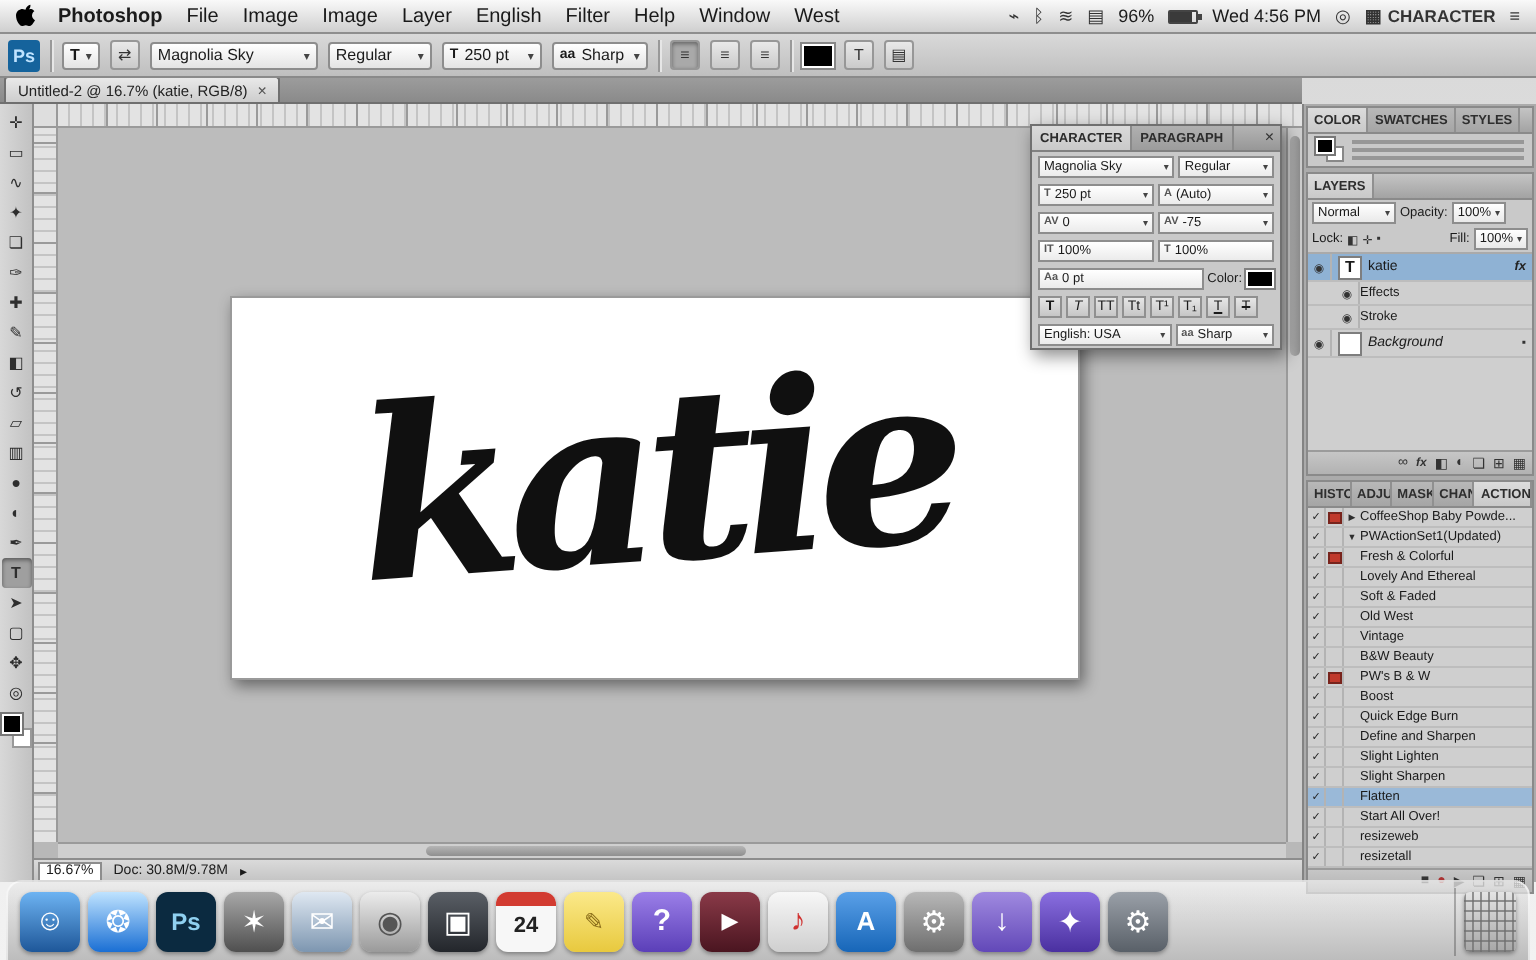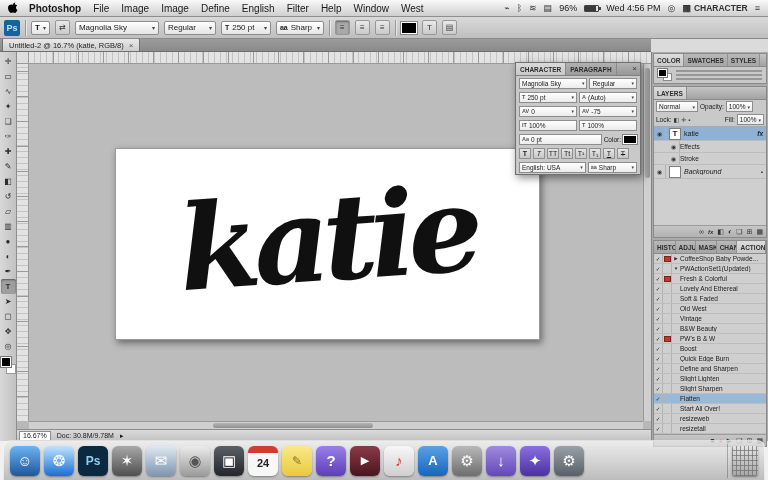--- a/index.html
+++ b/index.html
@@ -203,21 +203,21 @@
 <div class="menubar">
   <span class="applelogo">
     <svg width="10" height="12" viewBox="0 0 10 12">
         <path d="M7.2 0.4c-0.6 0.1-1.4 0.5-1.8 1.1-0.4 0.5-0.7 1.2-0.6 1.9 0.7 0 1.5-0.4 1.9-1 0.4-0.5 0.6-1.3 0.5-2z M9.6 8.1c-0.1-0.1-1.6-0.8-1.6-2.4 0-1.4 1.1-2 1.2-2.1-0.7-1-1.7-1.1-2-1.1-0.9 0-1.6 0.5-2.1 0.5-0.5 0-1.1-0.5-1.9-0.5C1.9 2.5 0 3.5 0 5.8c0 1.4 0.5 2.9 1.2 3.8 0.6 0.8 1.1 1.4 1.8 1.4 0.7 0 1-0.4 1.9-0.4 0.9 0 1.1 0.4 1.9 0.4 0.8 0 1.3-0.7 1.8-1.5 0.6-0.8 0.9-1.4 1-1.4z" fill="#000"></path>
       </svg>
   </span>
   <span class="mi app">Photoshop</span>
   <span class="mi">File</span>
   <span class="mi">Image</span>
   <span class="mi">Image</span>
-  <span class="mi">Define</span>
+  <span class="mi">Layer</span>
   <span class="mi">English</span>
   <span class="mi">Filter</span>
   <span class="mi">Help</span>
   <span class="mi">Window</span>
   <span class="mi">West</span>
   <span class="mb-right">
     <span class="sticon">⌁</span>
     <span class="sticon">ᛒ</span>
     <span class="sticon">≋</span>
     <span class="sticon">▤</span>

